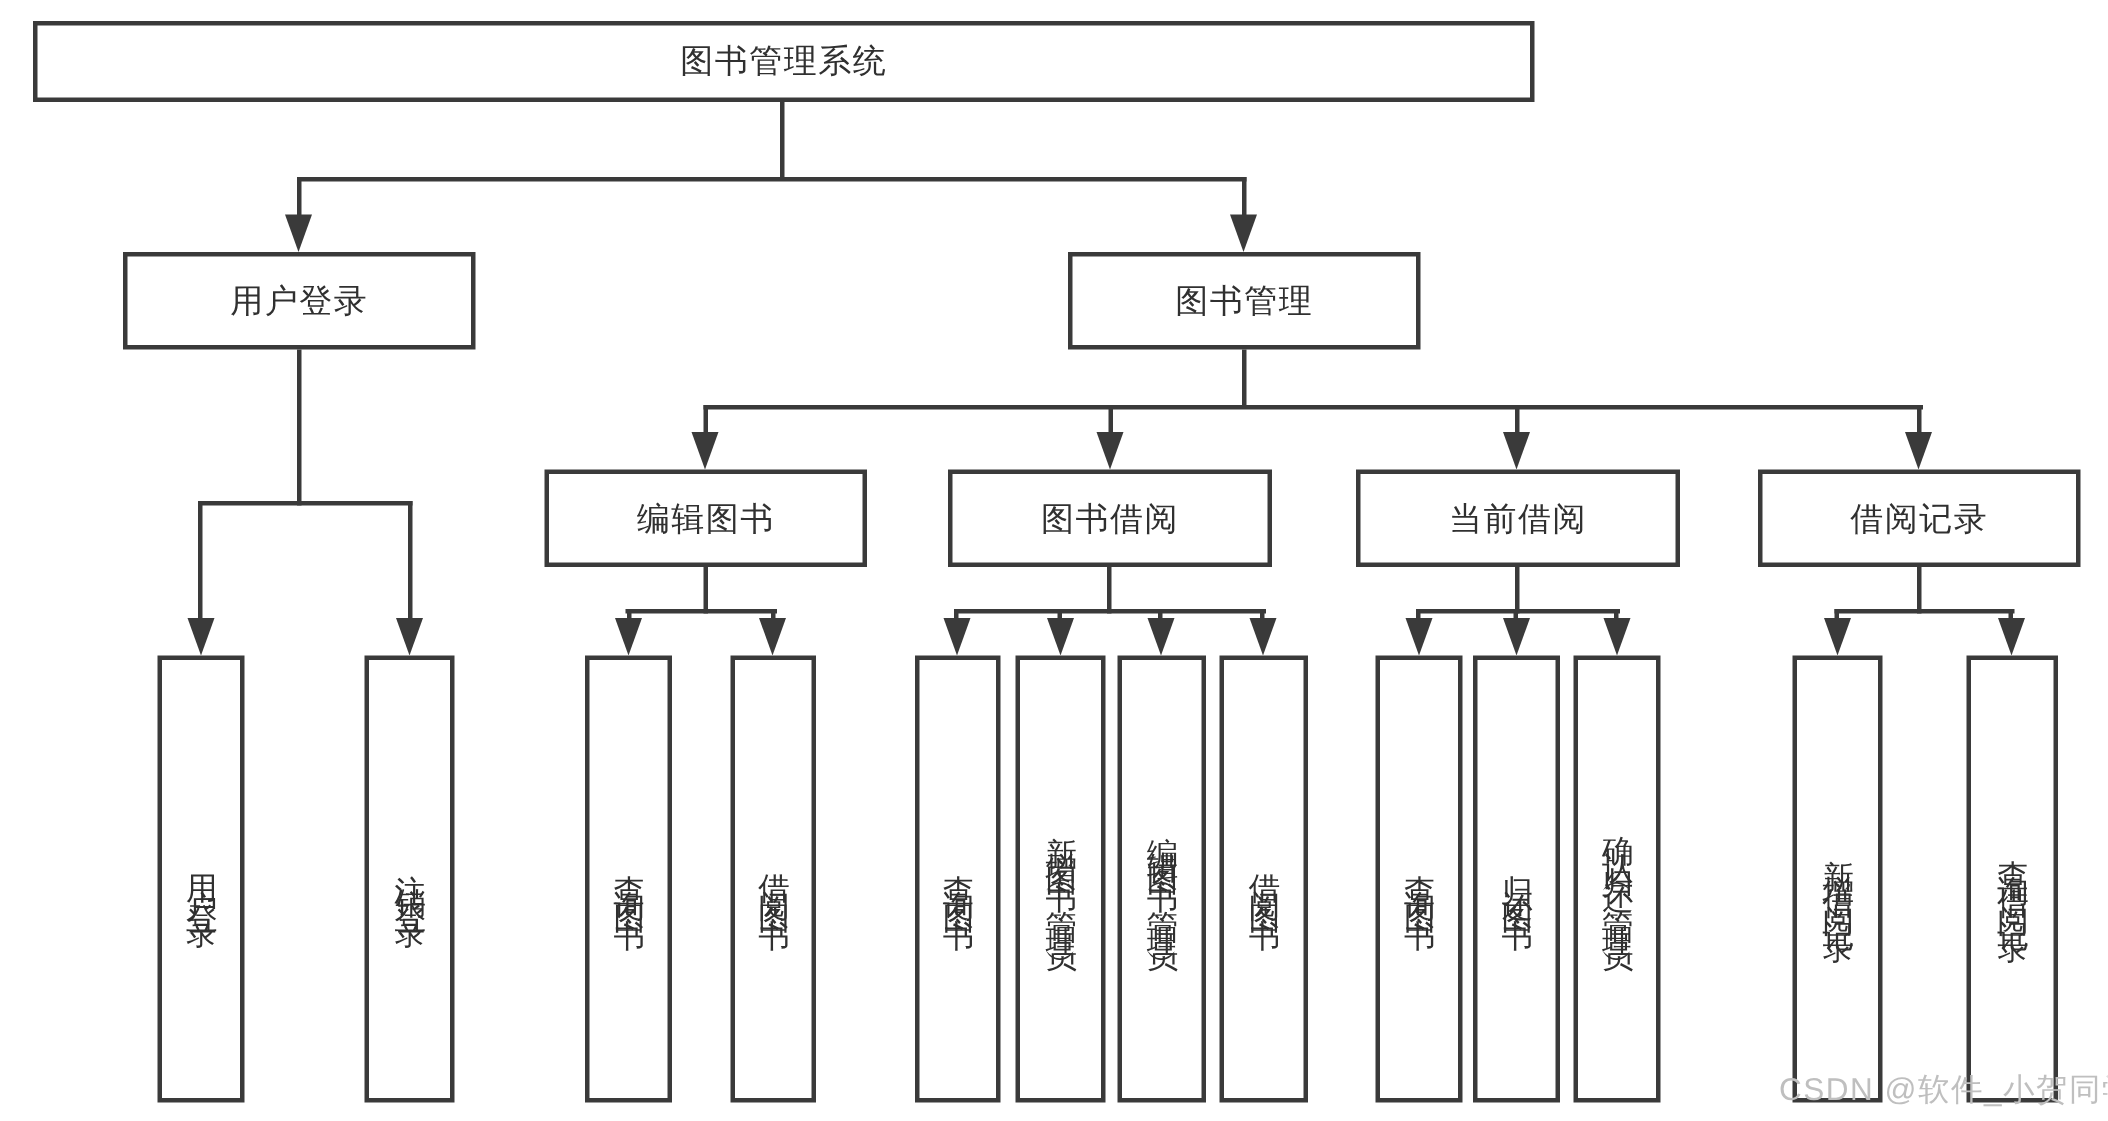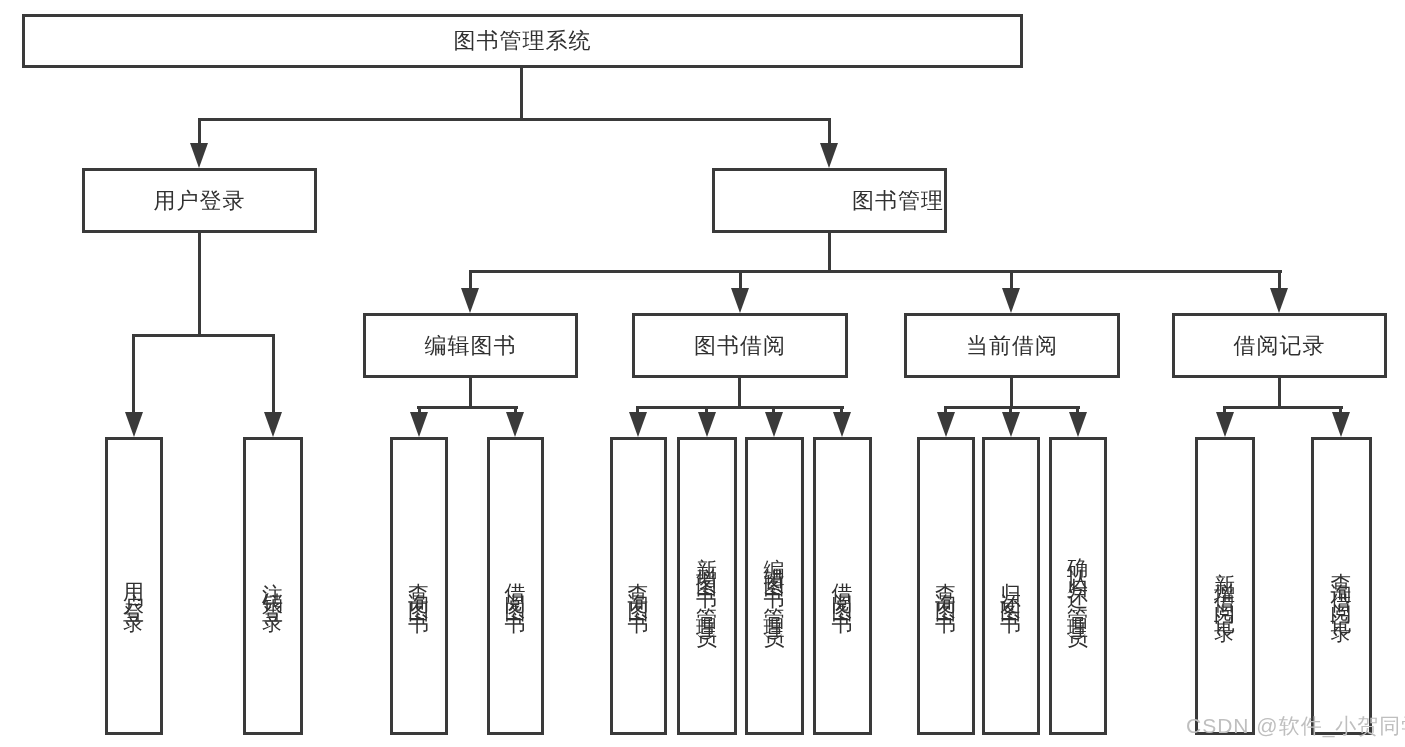--- a/index.html
+++ b/index.html
@@ -54,21 +54,21 @@
   <div class="vline" style="left:520px;top:68px;width:3px;height:52px;"></div>
   <div class="hline" style="left:198px;top:118px;width:633px;height:3px;"></div>
   <div class="vline" style="left:198px;top:118px;width:3px;height:28px;"></div>
   <div class="arrow" style="left:190px;top:143px;"></div>
   <div class="vline" style="left:828px;top:118px;width:3px;height:28px;"></div>
   <div class="arrow" style="left:820px;top:143px;"></div>
 
   <div class="box" style="left:82px;top:168px;width:235px;height:65px;">
     <span>用户登录</span>
   </div>
-  <div class="box" style="left:712px;top:168px;width:235px;height:65px;justify-content:flex-end;">
+  <div class="box" style="left:712px;top:168px;width:235px;height:65px;">
     <span>图书管理</span>
   </div>
 
   <div class="vline" style="left:198px;top:233px;width:3px;height:104px;"></div>
   <div class="hline" style="left:133px;top:334px;width:142px;height:3px;"></div>
   <div class="vline" style="left:132px;top:334px;width:3px;height:80px;"></div>
   <div class="arrow" style="left:125px;top:412px;"></div>
   <div class="vline" style="left:272px;top:334px;width:3px;height:80px;"></div>
   <div class="arrow" style="left:264px;top:412px;"></div>
 

